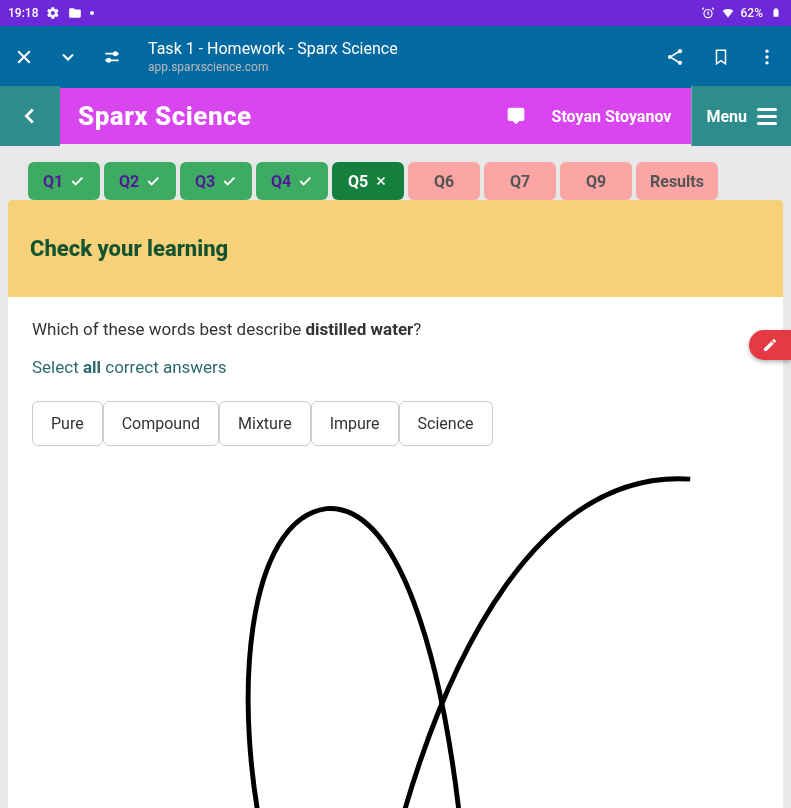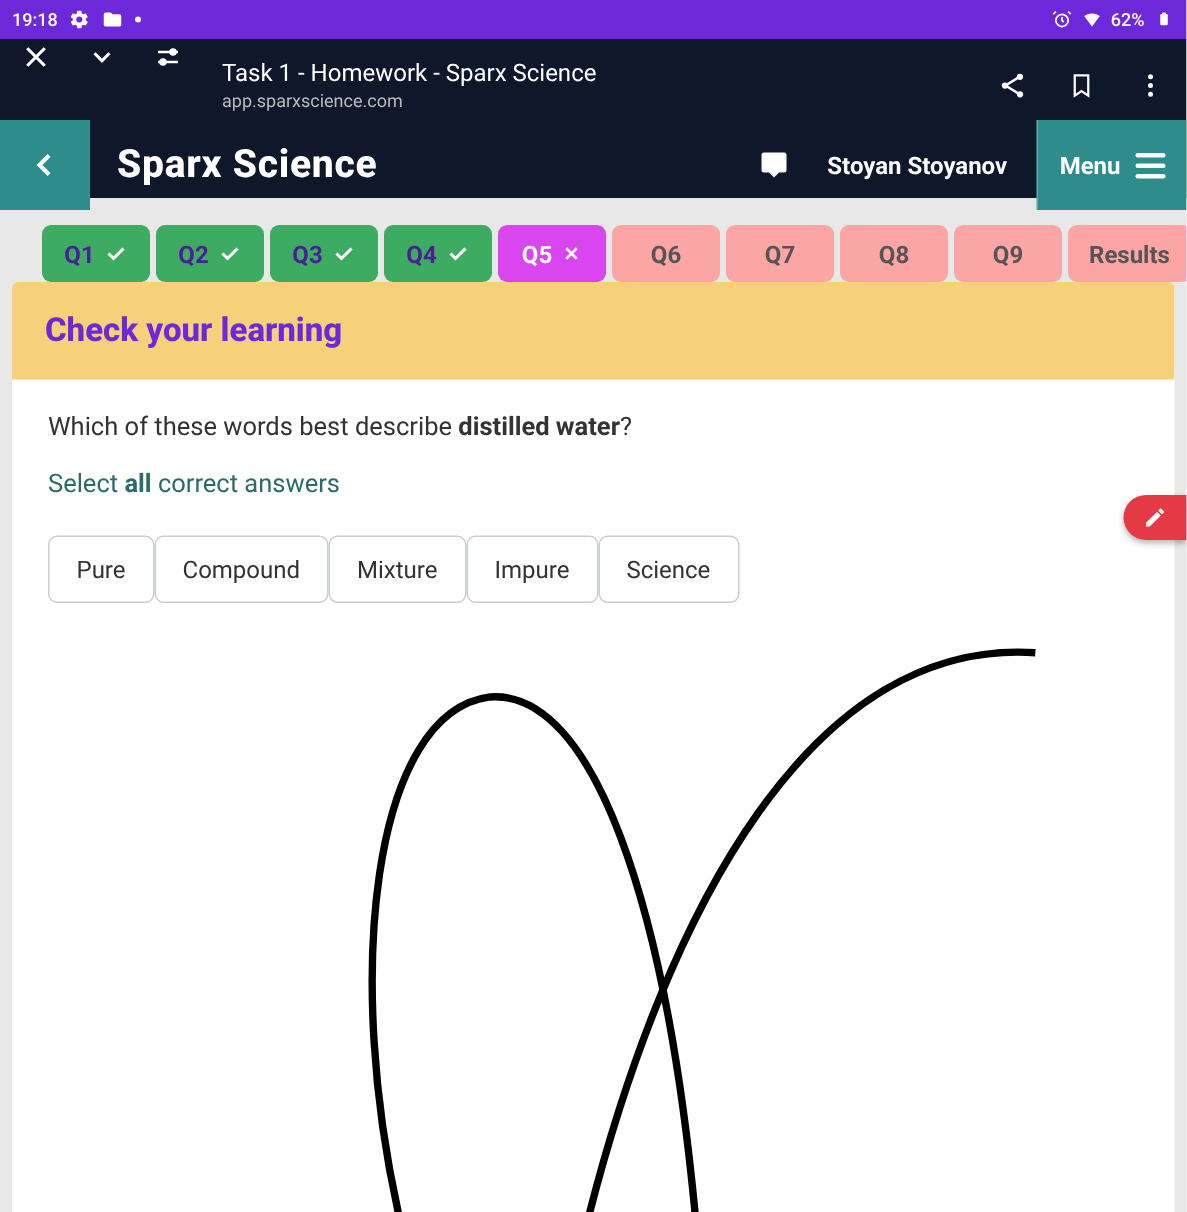--- a/index.html
+++ b/index.html
@@ -5,52 +5,52 @@
   * { box-sizing: border-box; margin: 0; padding: 0; font-family: -apple-system, BlinkMacSystemFont, 'Segoe UI', Roboto, Arial, sans-serif; }
   body { width: 791px; height: 808px; overflow: hidden; background: #e8e8e8; position: relative; }
 
   
   .status-bar { height: 26px; background: #6d28d9; color: #fff; display: flex; align-items: center; padding: 0 8px; font-size: 12px; font-weight: 500; }
   .status-left { display: flex; align-items: center; gap: 8px; }
   .status-right { margin-left: auto; display: flex; align-items: center; gap: 6px; }
   .status-icon { width: 14px; height: 14px; display: inline-flex; align-items: center; justify-content: center; }
 
   
-  .browser-bar { height: 62px; background: #0f172a; color: #fff; display: flex; padding: 0 12px; gap: 20px; }
+  .browser-bar { height: 62px; background: #0369a1; color: #fff; display: flex; align-items: center; padding: 0 12px; gap: 20px; }
   .browser-icon { width: 24px; height: 24px; display: flex; align-items: center; justify-content: center; }
   .browser-title-block { flex: 1; display: flex; flex-direction: column; justify-content: center; line-height: 1.2; margin-left: 4px; }
   .browser-title { font-size: 16px; color: #fff; }
   .browser-sub { font-size: 12px; color: #bbb; margin-top: 2px; }
   .browser-right { display: flex; align-items: center; gap: 22px; }
 
   
-  .app-header { height: 44px; background: #0f172a; display: flex; align-items: center; color: #fff; }
+  .app-header { height: 56px; background: #d946ef; display: flex; align-items: center; color: #fff; }
   .back-slot { width: 60px; height: 60px; background: #2e8c8c; display: flex; align-items: center; justify-content: center; }
   .app-title { font-size: 26px; font-weight: 800; letter-spacing: 0.5px; padding-left: 18px; }
   .header-right { margin-left: auto; display: flex; align-items: center; gap: 20px; padding-right: 0; }
   .user-name { font-size: 16px; font-weight: 700; }
   .menu-slot { background: #2e8c8c; border-left: 1px solid rgba(255,255,255,0.25); height: 60px; display: flex; align-items: center; gap: 10px; padding: 16px 14px; font-weight: 700; font-size: 16px; }
   .menu-slot .bars { display: flex; flex-direction: column; gap: 4px; }
   .menu-slot .bars span { display:block; width: 20px; height: 3px; background: #fff; border-radius: 2px; }
   .speech-icon { margin-right: 6px; }
 
   
   .tabs-row { display: flex; gap: 4px; padding: 18px 0 0 28px; overflow: hidden; }
   .qtab { height: 38px; border-radius: 6px; display: flex; align-items: center; justify-content: center; gap: 6px; font-weight: 700; font-size: 16px; min-width: 72px; padding: 0 14px; flex-shrink: 0; }
   .qtab.done { background: #3eab62; color: #4c1d95; }
-  .qtab.current { background: #d946ef; color: #fff; position: relative; }
+  .qtab.current { background: #15803d; color: #fff; position: relative; }
   .qtab.current::after { content:""; position:absolute; bottom:-8px; left:50%; transform:translateX(-50%); width:0; height:0; border-left:8px solid transparent; border-right:8px solid transparent; border-top:8px solid #15375e; }
   .qtab.upcoming { background: #fca5a5; color: #555; }
   .qtab .check { width:16px; height:16px; }
   .qtab .xmark { width:14px; height:14px; }
 
   
   .card-wrap { padding: 0 8px; }
   .card { background: #fff; border-radius: 4px; overflow: hidden; margin-top: 0; }
-  .card-banner { background: #f7d07a; padding: 20px 22px; font-size: 22px; font-weight: 800; color: #6d28d9; }
+  .card-banner { background: #f7d07a; padding: 36px 22px; font-size: 22px; font-weight: 800; color: #14532d; }
   .card-body { padding: 22px 24px; }
   .q-text { font-size: 17px; color: #333; }
   .q-text .bold { font-weight: 700; }
   .instr { font-size: 17px; color: #2b6b6b; margin-top: 18px; }
   .instr .bold { font-weight: 700; }
   .options { display: flex; margin-top: 24px; flex-wrap: wrap; }
   .opt { border: 1px solid #c7cdd3; border-radius: 6px; padding: 12px 18px; font-size: 16px; color: #333; background: #fff; cursor: pointer; }
 
   
   .scribble { width: 100%; height: 420px; }
@@ -200,23 +200,20 @@
       <span>Q5</span>
       <svg class="xmark" viewBox="0 0 24 24" fill="none" stroke="#fff" stroke-width="3">
         <path d="M6 6l12 12M18 6L6 18"></path>
       </svg>
     </div>
     <div class="qtab upcoming">
       <span>Q6</span>
     </div>
     <div class="qtab upcoming">
       <span>Q7</span>
-    </div>
-    <div class="qtab upcoming">
-      <span>Q8</span>
     </div>
     <div class="qtab upcoming">
       <span>Q9</span>
     </div>
     <div class="qtab upcoming">
       <span>Results</span>
     </div>
   </div>
 
 <div class="card-wrap">

